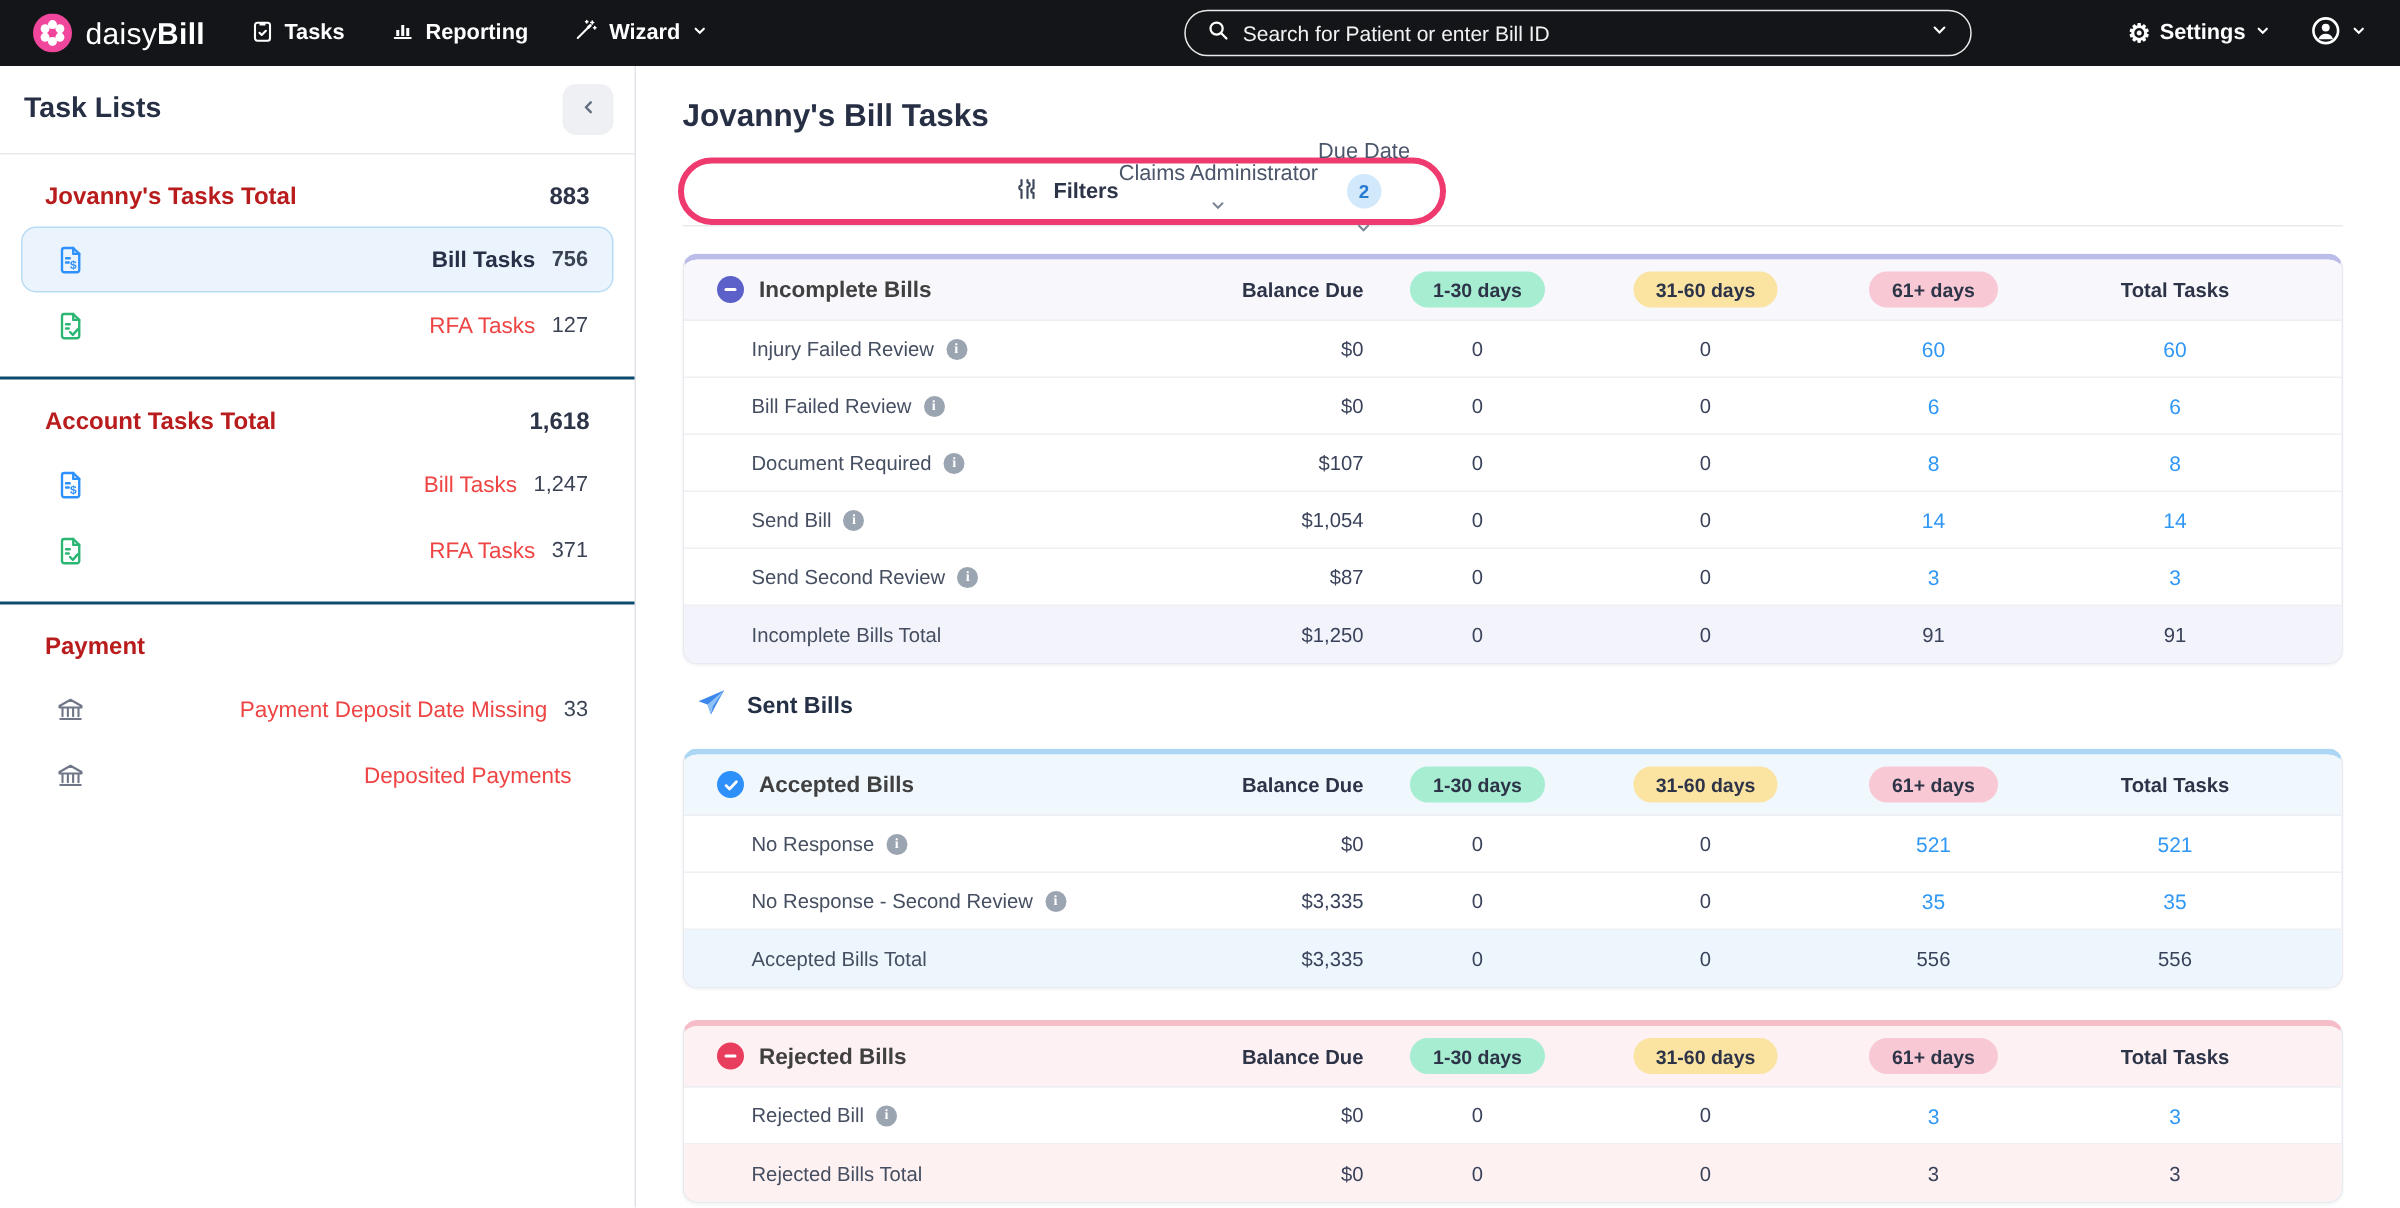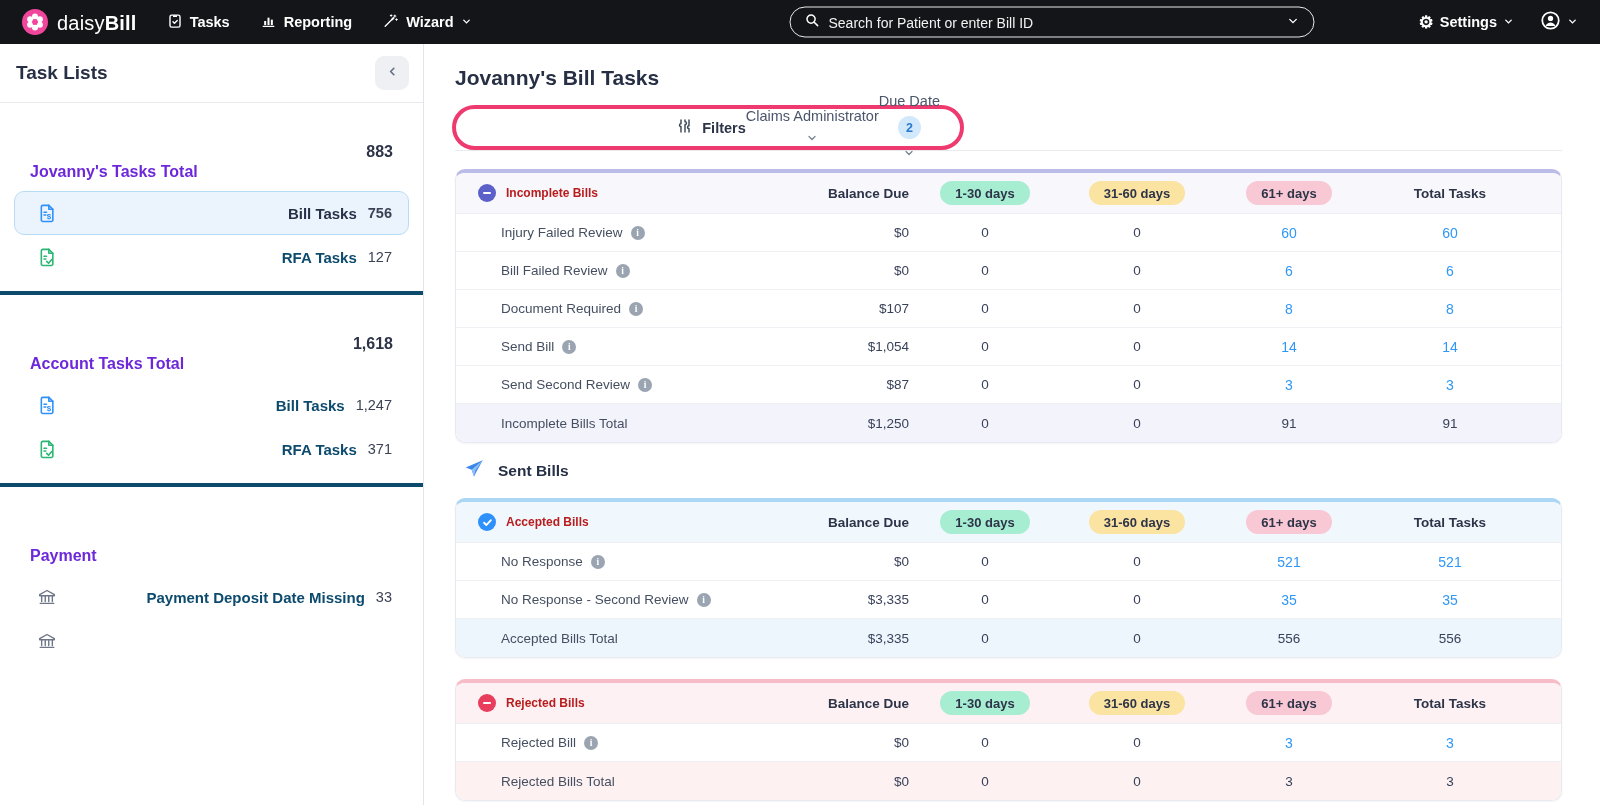--- a/index.html
+++ b/index.html
@@ -30,29 +30,29 @@
   .main { flex: 1; padding: 22px 38px 0 31px; }
 
   
   .sb-head { display: flex; align-items: center; justify-content: space-between;
     padding: 12px 14px 12px 16px; border-bottom: 1px solid #e8eaee; }
   .sb-title { font-size: 19px; font-weight: 700; color: #272f45; }
   .collapse-btn { width: 34px; height: 34px; border: none; border-radius: 9px;
     background: #eff0f3; color: #636e80; cursor: pointer; display: flex;
     align-items: center; justify-content: center; }
   .sb-section { padding: 10px 0 12px; }
-  .sb-section + .sb-section { border-top: 4px solid #0c4a6e; }
+  .sb-section + .sb-section { border-top: 2px solid #0c4a6e; }
   .sb-sec-head { display: flex; justify-content: space-between; align-items: center;
     padding: 10px 30px 10px 30px; }
-  .sb-sec-label { font-size: 16px; font-weight: 700; color: #6d28d9; margin-top: 40px; }
+  .sb-sec-label { font-size: 16px; font-weight: 700; color: #b91c1c; }
   .sb-sec-count { font-size: 16px; font-weight: 700; color: #2d3448; }
   .sb-item { display: flex; align-items: center; gap: 11px; height: 44px;
     margin: 0 14px; padding: 0 16px 0 22px; border: 1px solid transparent;
     border-radius: 10px; cursor: pointer; }
-  .sb-item .sb-label { flex: 1; font-size: 15px; color: #0c4a6e; font-weight: bold; }
+  .sb-item .sb-label { flex: 1; font-size: 15px; color: #ef4444; }
   .sb-item .sb-count { font-size: 14.5px; color: #3a4254; }
   .sb-item.selected { background: #ebf4fd; border-color: #b9dcf6; }
   .sb-item.selected .sb-label { color: #273047; font-weight: 700; }
   .sb-item.selected .sb-count { font-weight: 700; }
   .sb-icon { width: 20px; height: 20px; flex: none; display: flex; }
 
   
   .page-title { font-size: 21px; font-weight: 700; color: #272f45; margin-bottom: 15px; }
   .filterline { position: relative; height: 50px; margin-bottom: 14px; }
   .filterline::before { content: ""; position: absolute; left: 0; right: 0;
@@ -82,21 +82,21 @@
   .theme-indigo .thead { background: #f7f7fc; }
   .theme-blue   .thead { background: #f0f8fe; }
   .theme-red    .thead { background: #fdf1f3; }
   .head-label { display: flex; align-items: center; padding-left: 22px; }
   .circ { width: 18px; height: 18px; border-radius: 50%; position: relative;
     flex: none; display: flex; align-items: center; justify-content: center; }
   .circ.indigo { background: #5c61c9; }
   .circ.blue   { background: #2e90fa; }
   .circ.red    { background: #e93d5d; }
   .circ .bar { width: 8px; height: 2.6px; background: #fff; border-radius: 2px; }
-  .ttitle { font-size: 12px; font-weight: 700; color: #b91c1c; margin-left: 10px; }
+  .ttitle { font-size: 15px; font-weight: 700; color: #404040; margin-left: 10px; }
   .th { font-size: 13.5px; font-weight: 700; color: #2d3448; }
   .cell-balance { text-align: right; }
   .cell-day, .cell-total { text-align: center; }
   .pillwrap { text-align: center; }
   .pill { display: inline-block; padding: 4.5px 15px; border-radius: 999px;
     font-size: 13px; font-weight: 700; color: #2d3448; }
   .p-green  { background: #a6edd2; text-align: center; }
   .p-yellow { background: #fbe3a2; }
   .p-pink   { background: #f8c9d4; }
   .trow { height: 38px; border-bottom: 1px solid #eef0f4; font-size: 13.5px; }
@@ -291,20 +291,21 @@
             <span class="sb-label">Payment Deposit Date Missing</span>
             <span class="sb-count">33</span>
           </div>
           <div class="sb-item">
             <span class="sb-icon">
               <svg width="20" height="20" viewBox="0 0 24 24" fill="none" stroke="#6e7687" stroke-width="1.7" stroke-linecap="round" stroke-linejoin="round">
                 <path d="M3.2 9.2L12 4.2l8.8 5v1.2H3.2z"></path>
                 <path d="M5.6 11.2v6.2M9.9 11.2v6.2M14.1 11.2v6.2M18.4 11.2v6.2M3.8 19.6h16.4"></path>
               </svg>
             </span>
+            <span class="sb-label">Deposited Payments</span>
             <span class="sb-count"></span>
           </div>
         </div>
       </div>
   </aside>
 
   <main class="main">
     <h2 class="page-title">Jovanny's Bill Tasks</h2>
 
     <div class="filterline">

